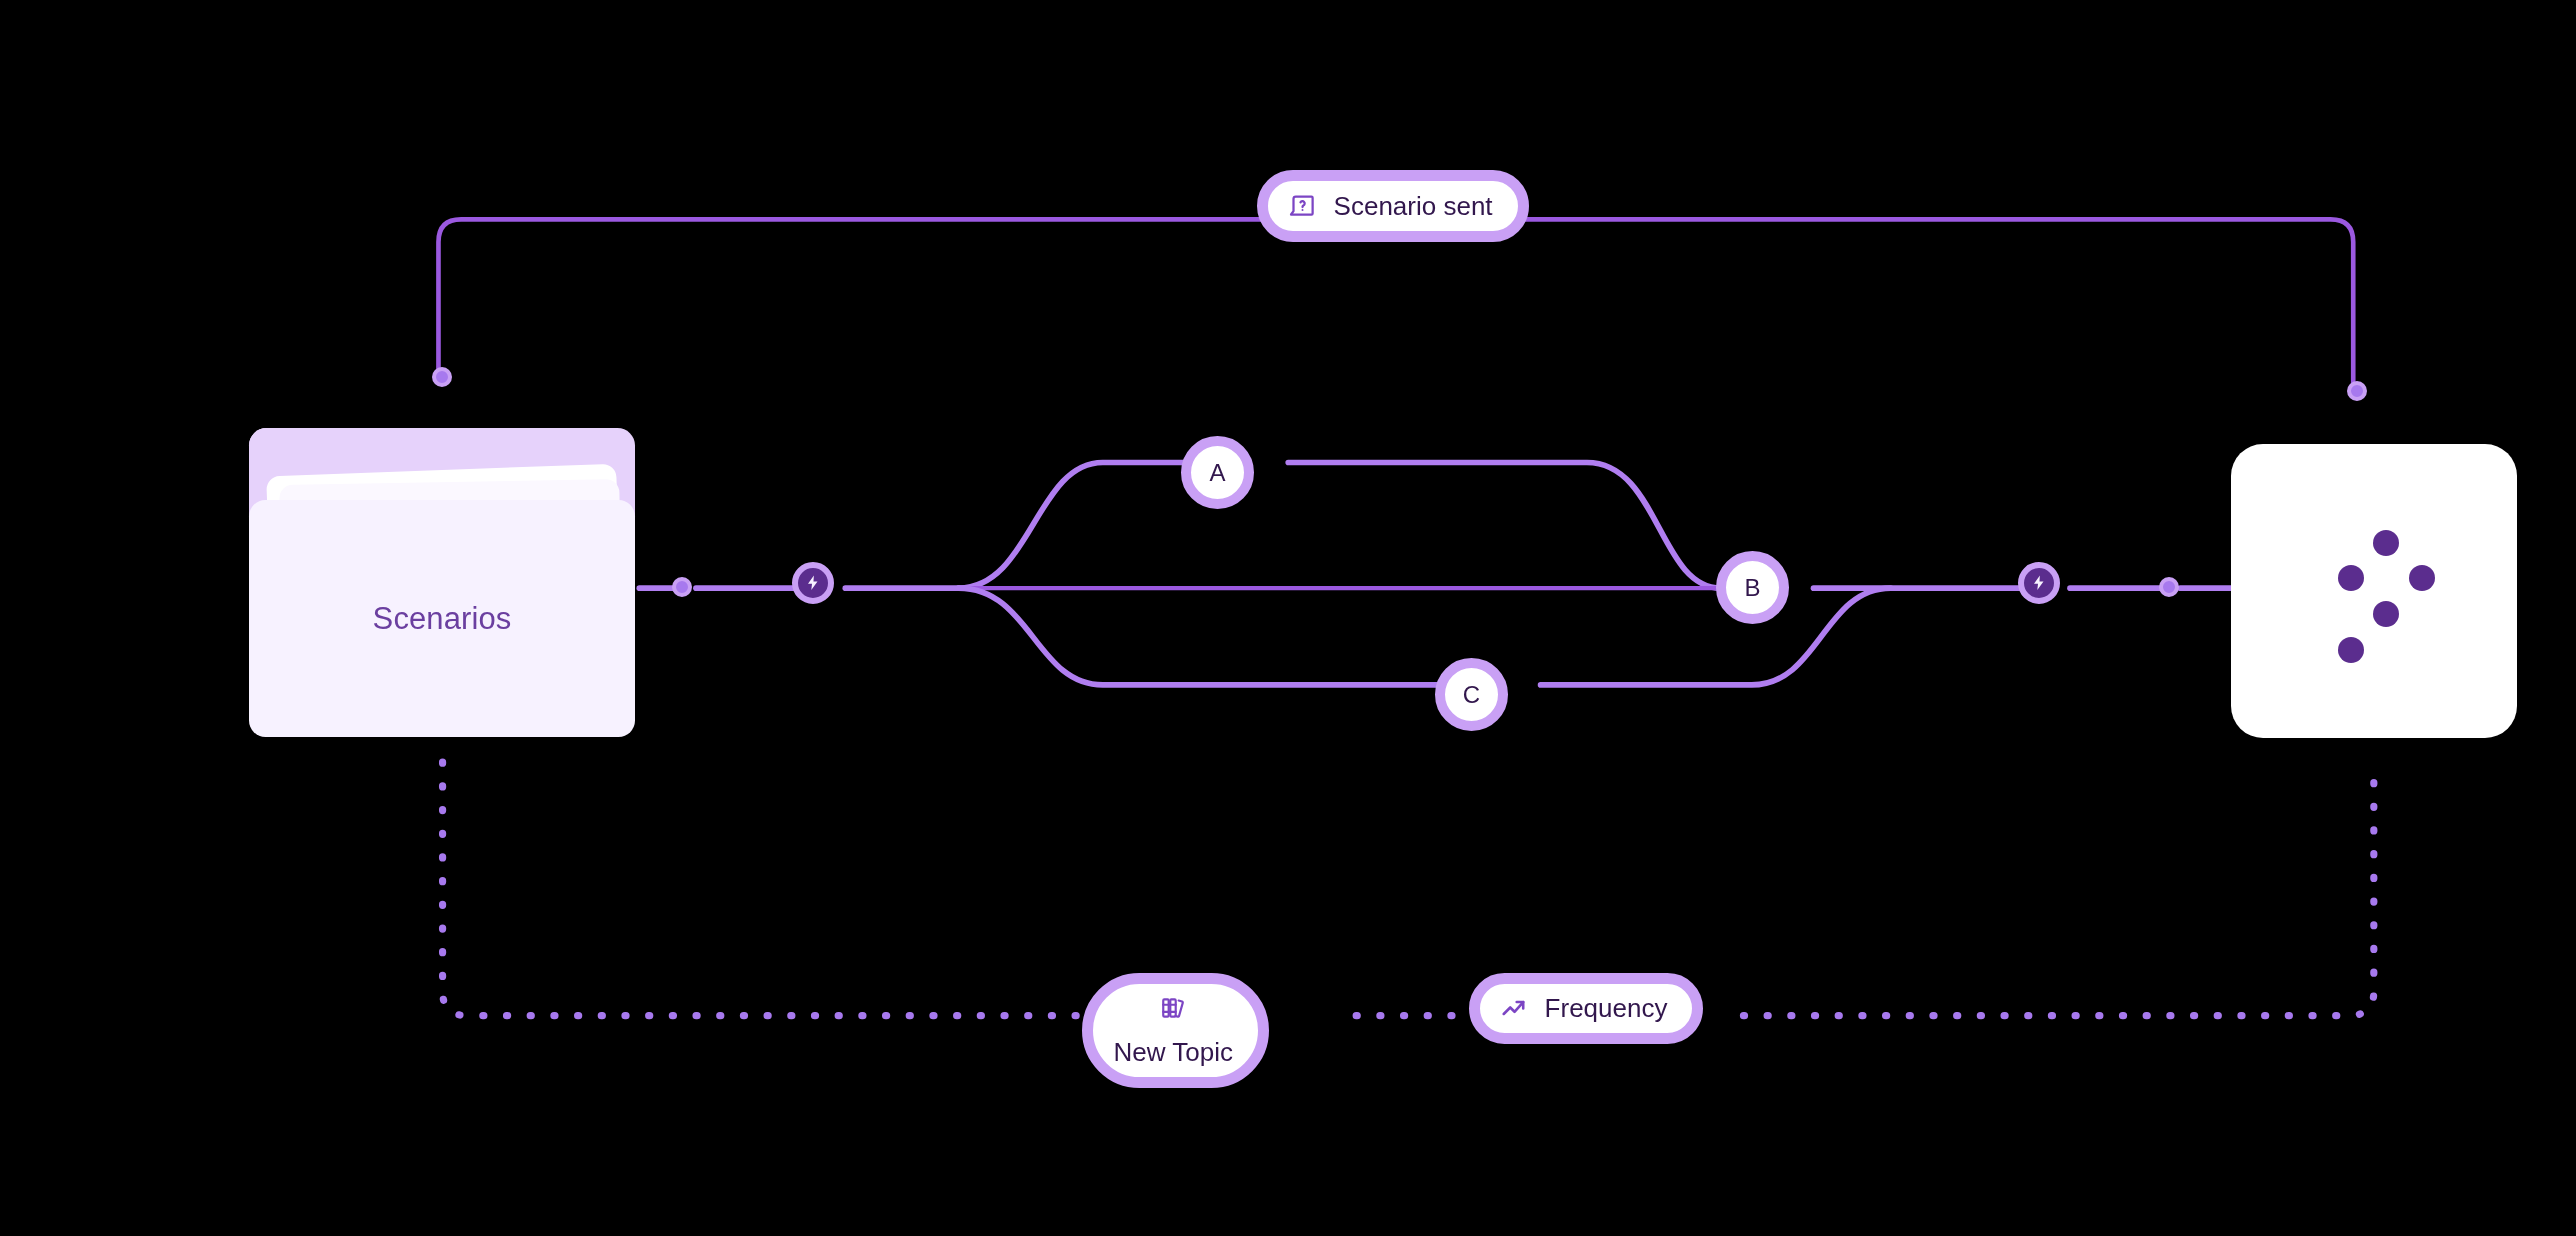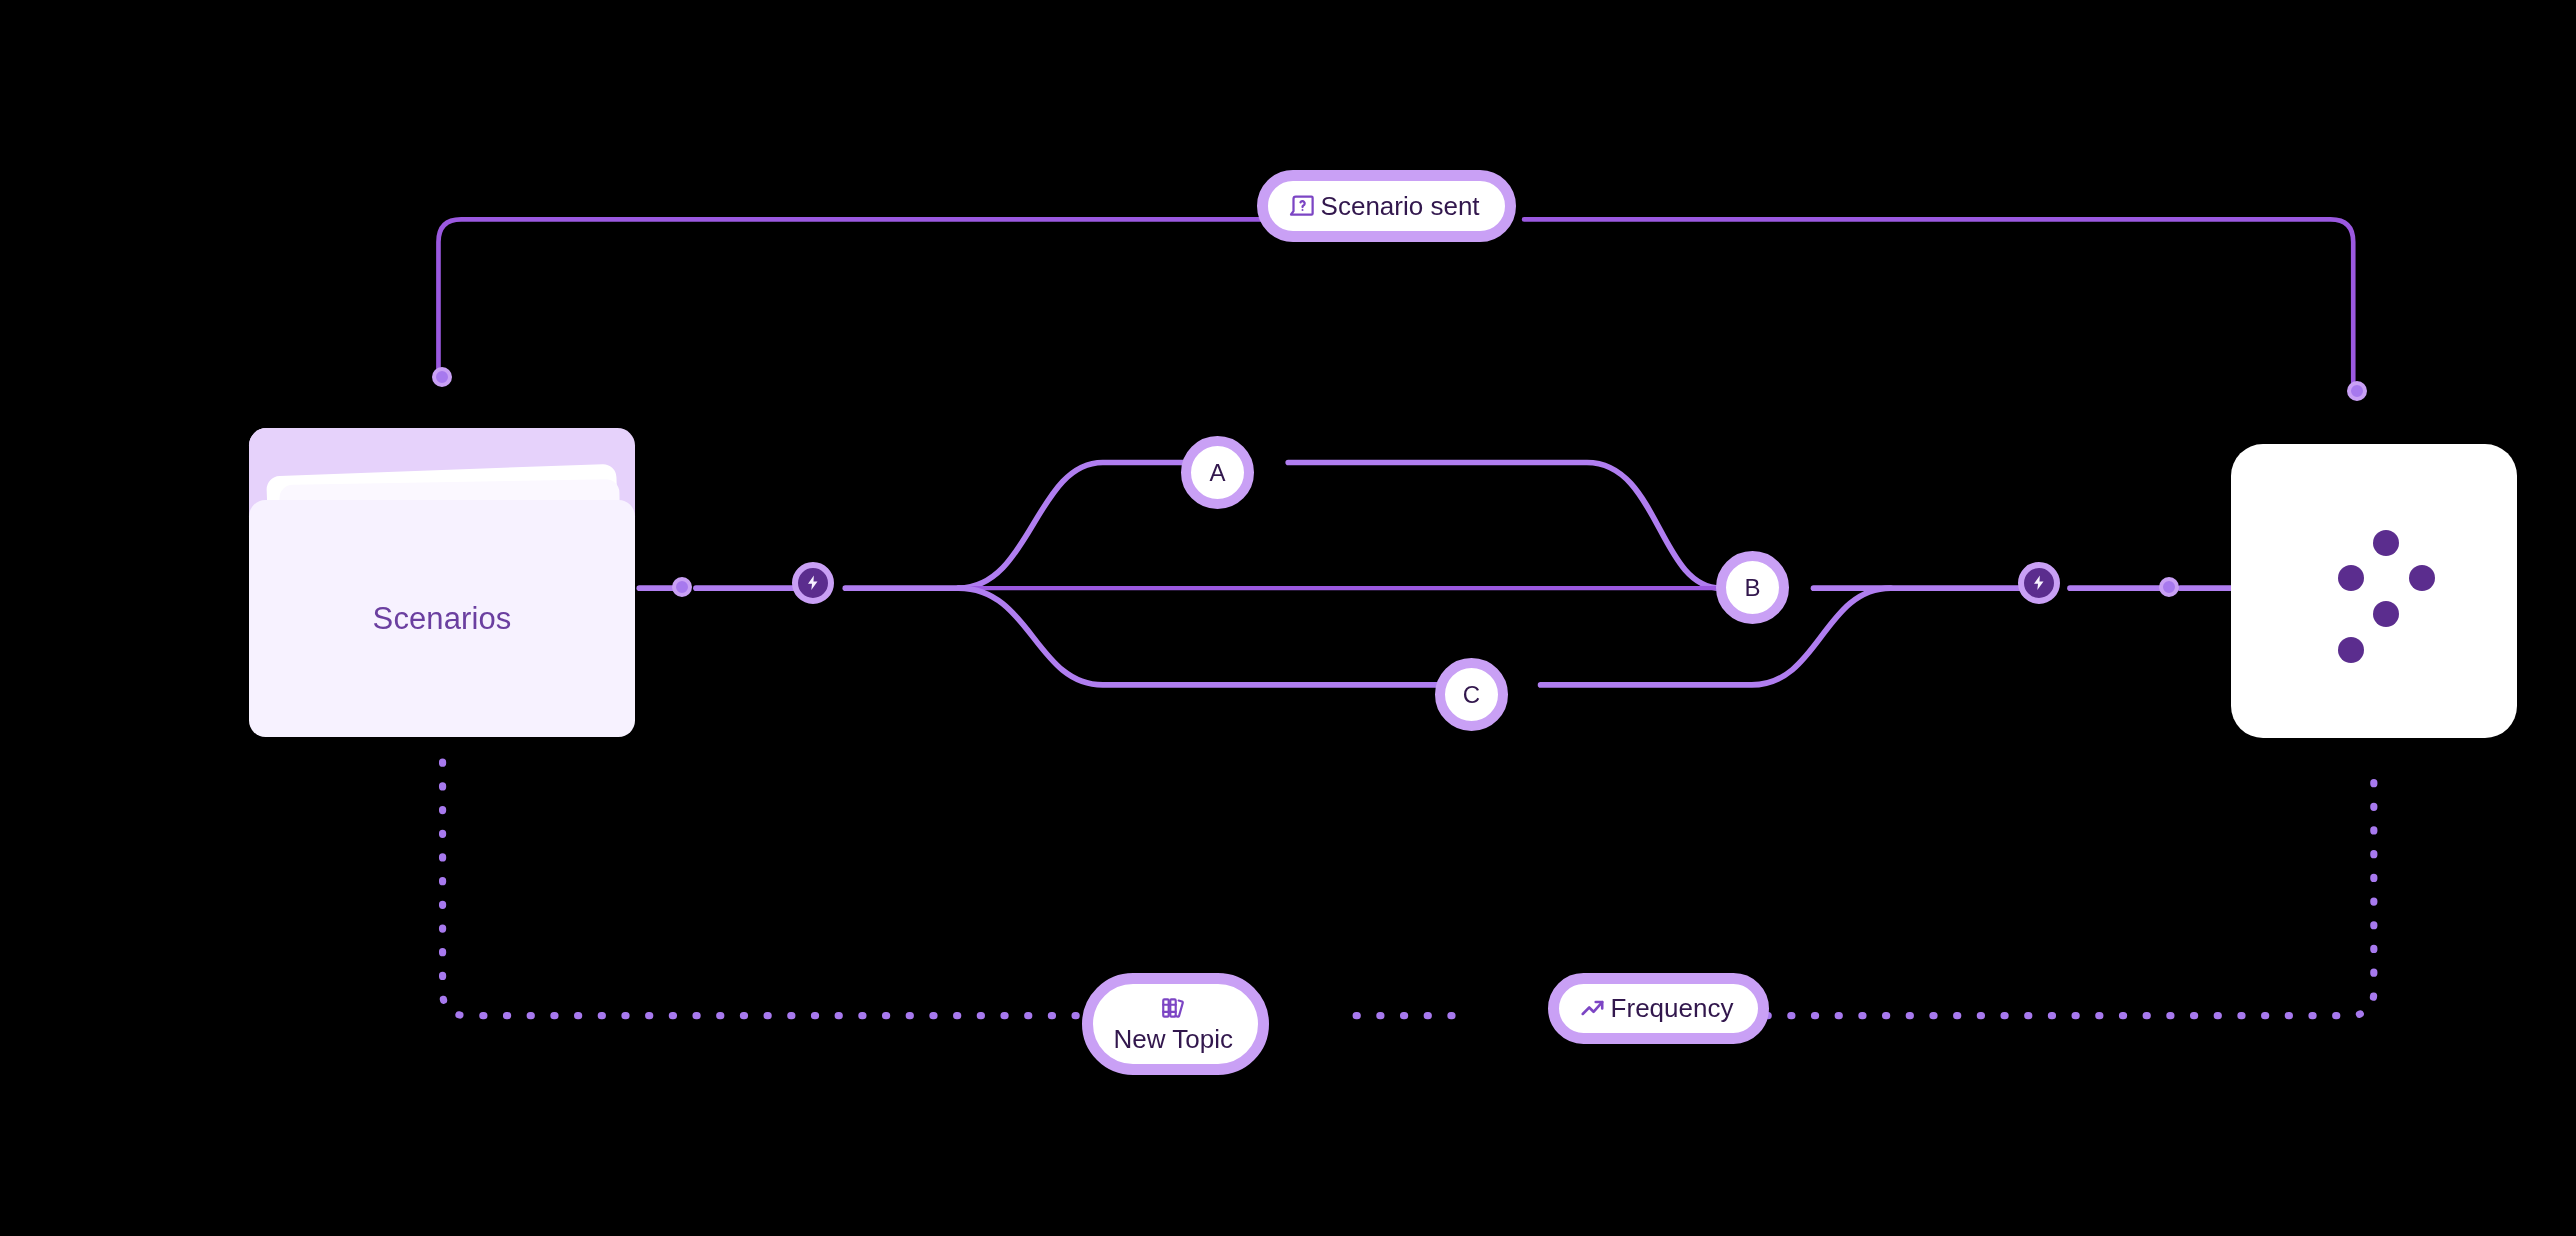--- a/index.html
+++ b/index.html
@@ -163,37 +163,37 @@
   #ep-flowleft   { left: 672px; top: 577px; }
   #ep-flowright  { left: 2159px; top: 577px; }
   #ep-topleft    { left: 432px;  top: 367px;  }
   #ep-topright   { left: 2347px; top: 381px;  }
 
   
   .pill {
     position: absolute;
     display: flex;
     align-items: center;
-    gap: 5px;
+    gap: 18px;
     background: #ffffff;
     border: 11.3px solid #c9a0f5;
     border-radius: 515px;
     padding: 11.3px 25px 11.3px 20.6px;
     box-sizing: content-box;
     white-space: nowrap;
   }
   .pill .pill-label {
     font-size: 26px;
     color: #32174d;
     line-height: 1;
   }
   .pill svg { display: block; }
   #pill-scenario-sent { left: 1257px; top: 170px; }
   #pill-new-topic     { left: 1082px; top: 973px; flex-direction: column; }
-  #pill-frequency     { left: 1548px; top: 973px; }
+  #pill-frequency     { left: 1469px; top: 973px; }
 </style>
 </head>
 <body>
 
 <div id="stage">
 
   <svg id="wires" viewBox="0 0 5372 2400">
 
     <path d="M 850 726 L 850 470 Q 850 426 894 426 L 2452 426" fill="none" stroke="#9b59e0" stroke-width="9" stroke-linecap="round"></path>
     <path d="M 2958 426 L 4524 426 Q 4568 426 4568 470 L 4568 752" fill="none" stroke="#9b59e0" stroke-width="9" stroke-linecap="round"></path>

